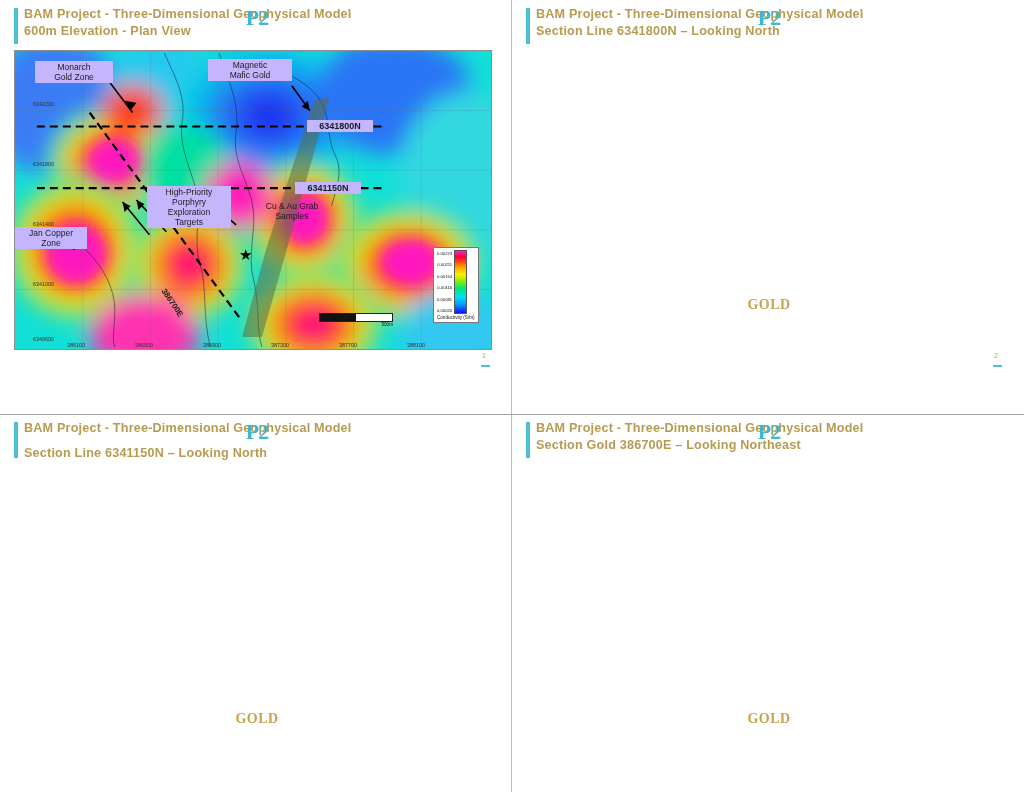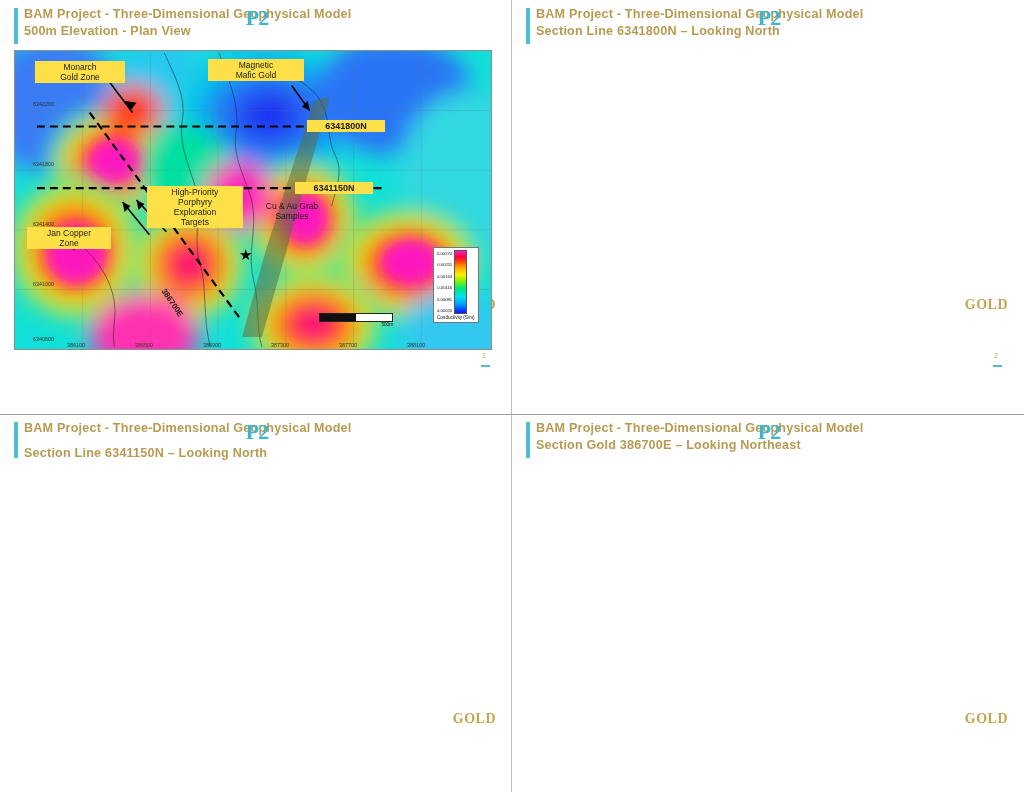--- a/index.html
+++ b/index.html
@@ -8,31 +8,31 @@
   .vdiv{position:absolute;left:511px;top:0;width:1px;height:792px;background:#bdbdbd;}
   .hdiv{position:absolute;left:0;top:414px;width:1024px;height:1px;background:#9e9e9e;}
   .slide{position:absolute;width:512px;height:396px;box-sizing:border-box;}
   .s1{left:0;top:0;} .s2{left:512px;top:0;} .s3{left:0;top:414px;} .s4{left:512px;top:414px;}
 
   .hdr{position:absolute;left:14px;top:6px;right:10px;height:42px;}
   .hbar{position:absolute;left:0;top:2px;width:4px;height:36px;background:#4bbfd6;}
   .htxt{position:absolute;left:10px;top:0;font-size:12.6px;font-weight:bold;color:#b79b52;line-height:17px;letter-spacing:.2px;white-space:nowrap;}
   .logo{position:absolute;right:6px;top:2px;text-align:center;}
   .logo .p2{font-family:"Liberation Serif",serif;font-size:22px;font-weight:bold;color:#3fb6cf;line-height:19px;letter-spacing:-1px;}
-  .logo .gold{font-family:"Liberation Serif",serif;font-size:14px;font-weight:bold;color:#c6a451;line-height:14px;letter-spacing:.5px;text-align:right;}
+  .logo .gold{font-family:"Liberation Serif",serif;font-size:14px;font-weight:bold;color:#c6a451;line-height:14px;letter-spacing:.5px;}
 
   .panel{position:absolute;box-sizing:border-box;border:1px solid #8d8d8d;background:#fff;overflow:hidden;}
   .p1{left:14px;top:50px;width:478px;height:300px;}
   .p2{left:528px;top:50px;width:478px;height:290px;}
 
   .canvasWrap{position:absolute;inset:0;}
   svg.fill{position:absolute;inset:0;width:100%;height:100%;}
 
   .lbl{position:absolute;font-size:8.5px;color:#1a1a1a;text-align:center;line-height:10px;white-space:pre;pointer-events:none;}
-  .lblbox{background:#fde047;padding:1px 9px;border:0;}
+  .lblbox{background:#c4b5fd;padding:1px 3px;border:0;}
   .bold{font-weight:bold;}
   .axnum{position:absolute;font-size:5.4px;color:#333;white-space:nowrap;}
   .rot{transform-origin:left top;}
 
   .legend{position:absolute;background:#fff;border:1px solid #777;padding:2px 3px;}
   .legend .ltitle{font-size:4.6px;color:#111;text-align:center;margin-top:1px;white-space:nowrap;}
   .legrow{display:flex;align-items:center;}
   .legnums{display:flex;flex-direction:column;justify-content:space-between;font-size:4.2px;color:#111;margin-right:2px;height:62px;text-align:right;}
   .legbar{width:11px;height:62px;border:1px solid #555;
     background:linear-gradient(to top,#1010ff 0%,#00a0ff 14%,#00e0f0 26%,#00e878 40%,#8ef000 52%,#f8f000 62%,#ffb000 72%,#ff5000 82%,#ff0040 90%,#ff20c0 100%);}
@@ -51,21 +51,21 @@
 <body>
 
 <div class="deck">
   <div class="vdiv"></div>
   <div class="hdiv"></div>
 
   <div class="slide s1">
     <div class="hdr">
       <div class="hbar"></div>
       <div class="htxt">BAM Project - Three-Dimensional Geophysical Model</div>
-      <div class="htxt" style="top:17px">500m Elevation - Plan View</div>
+      <div class="htxt" style="top:17px">600m Elevation - Plan View</div>
       <div class="logo">
         <div class="p2">P2</div>
         <div class="gold">GOLD</div>
       </div>
     </div>
 
     <div class="panel p1">
       <div class="canvasWrap">
         <svg class="fill" viewBox="0 0 478 300" preserveAspectRatio="none">
           <defs>
@@ -166,21 +166,21 @@
       <div class="star" style="left:224px;top:196px">★</div>
 
       <div class="lbl lblbox" style="left:20px;top:10px;width:72px">Monarch
 Gold Zone</div>
       <div class="lbl lblbox" style="left:193px;top:8px;width:78px">Magnetic
 Mafic Gold</div>
       <div class="lbl lblbox" style="left:132px;top:135px;width:78px">High-Priority
 Porphyry
 Exploration
 Targets</div>
-      <div class="lbl lblbox" style="left:12px;top:176px;width:66px">Jan Copper
+      <div class="lbl lblbox" style="left:0;top:176px;width:66px">Jan Copper
 Zone</div>
       <div class="lbl" style="left:240px;top:150px;width:74px">Cu &amp; Au Grab
 Samples</div>
       <div class="lbl lblbox bold" style="left:292px;top:69px;width:60px;font-size:9px">6341800N</div>
       <div class="lbl lblbox bold" style="left:280px;top:131px;width:60px;font-size:9px">6341150N</div>
       <div class="lbl bold rot" style="left:152px;top:236px;font-size:8px;transform:rotate(56deg)">386700E</div>
 
       <div class="axnum" style="left:18px;top:50px">6342200</div>
       <div class="axnum" style="left:18px;top:110px">6341800</div>
       <div class="axnum" style="left:18px;top:170px">6341400</div>

